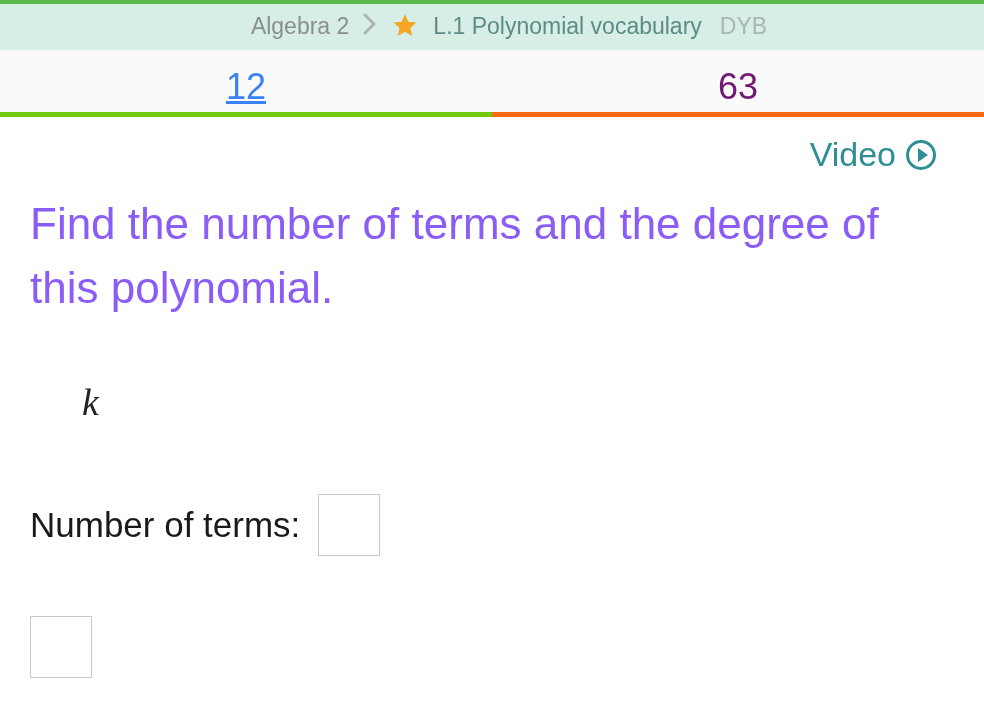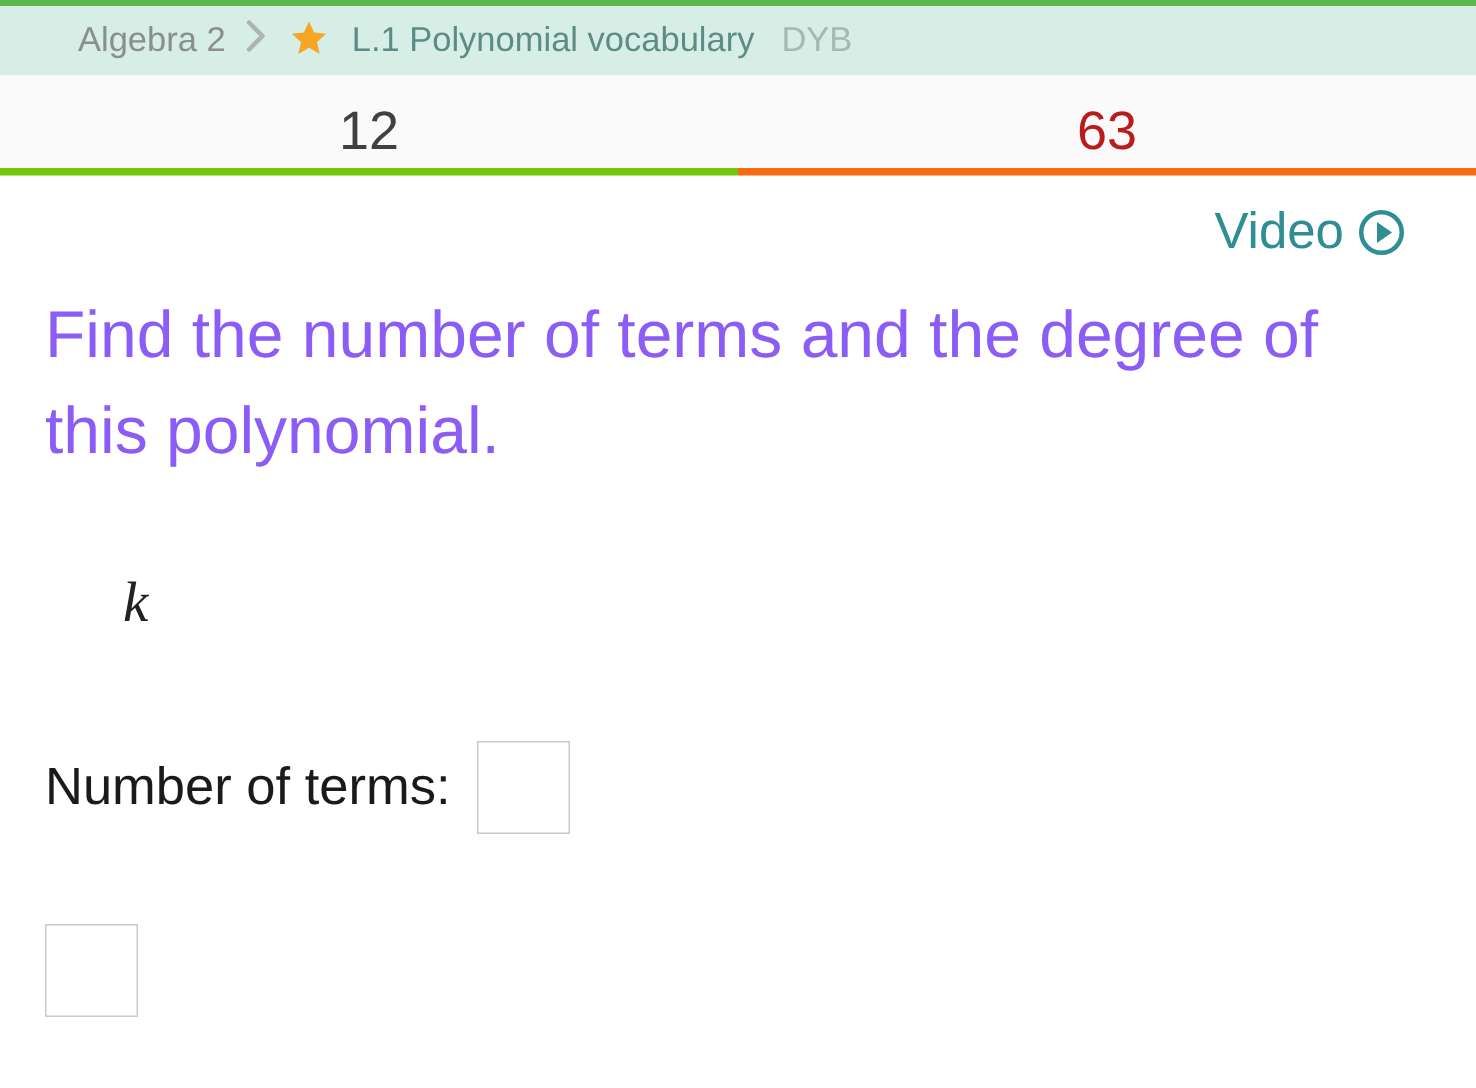--- a/index.html
+++ b/index.html
@@ -14,20 +14,21 @@
     height: 4px;
     background: #5bb84a;
     width: 100%;
   }
   .breadcrumb {
     display: flex;
     align-items: center;
     background: #d6eee5;
     padding: 8px 18px 10px 52px;
     gap: 14px;
+    justify-content: center;
   }
   .breadcrumb .course {
     color: #8a8f8d;
     font-size: 23px;
   }
   .breadcrumb .chevron {
     color: #aeb4b2;
   }
   .breadcrumb .star svg { display: block; }
   .breadcrumb .lesson {
@@ -52,22 +53,22 @@
   }
   .stat-label {
     color: #6b6f6d;
     font-size: 24px;
   }
   .stat-value {
     font-size: 36px;
     margin-top: 8px;
     margin-bottom: 4px;
   }
-  .stat.questions .stat-value { color: #404040; }
-  .stat.smartscore .stat-value { color: #b91c1c; }
+  .stat.questions .stat-value { color: #3b82f6; text-decoration: underline; }
+  .stat.smartscore .stat-value { color: #701a75; }
   .stat.questions { border-bottom: 5px solid #73c80a; }
   .stat.smartscore { border-bottom: 5px solid #f96b13; }
   .video-row {
     display: flex;
     justify-content: flex-end;
     align-items: center;
     padding: 18px 48px 10px 0;
     gap: 10px;
   }
   .video-link {

